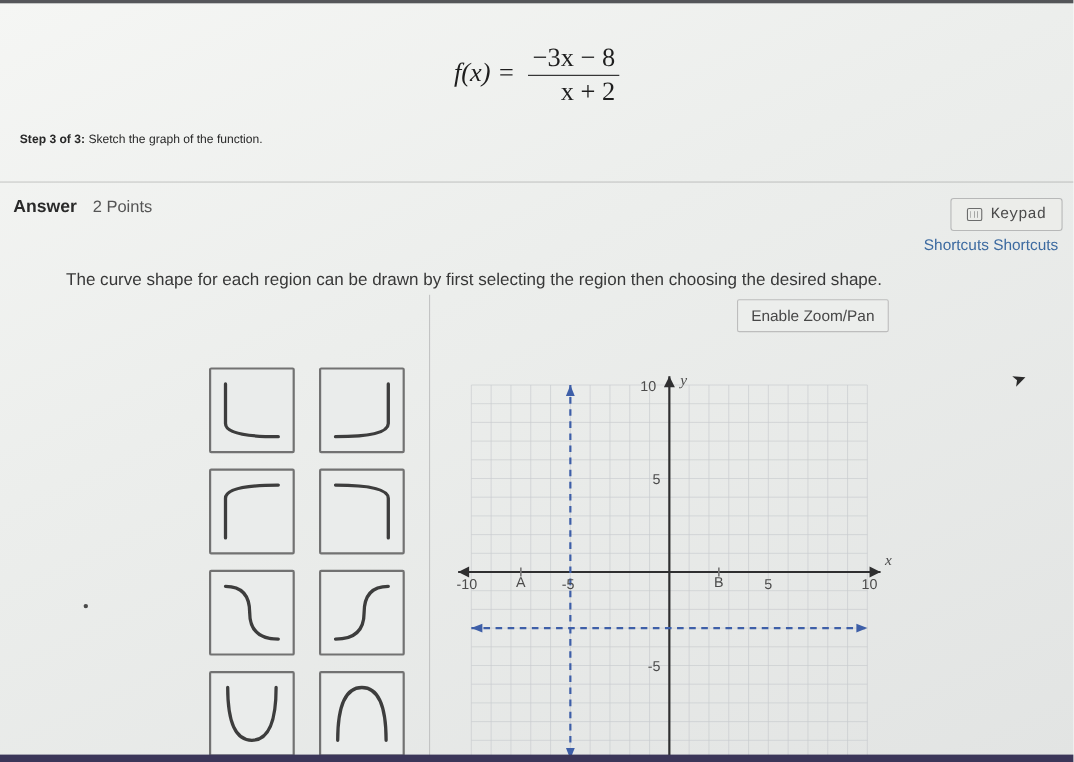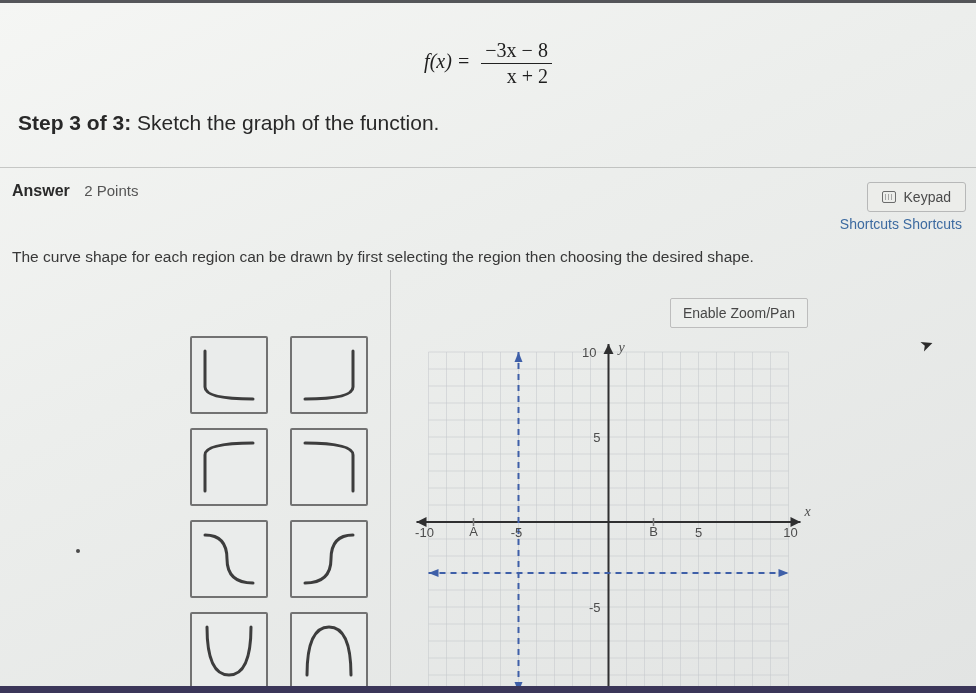--- a/index.html
+++ b/index.html
@@ -15,36 +15,36 @@
     .top-edge {
       position: absolute;
       top: 0; left: 0; right: 0; height: 3px;
       background: #2d2e33;
       opacity: .8;
     }
     .formula {
       text-align: center;
       padding-top: 38px;
       font-family: "Cambria Math", "Times New Roman", serif;
-      font-size: 20px;
+      font-size: 24px;
       color: #1e1e1e;
       user-select: text;
     }
     .formula .lhs { font-style: italic; }
     .frac {
       display: inline-block;
       vertical-align: middle;
       text-align: right;
       margin-left: 6px;
     }
     .frac .num { display: block; padding: 0 4px; border-bottom: 1.5px solid #222; line-height: 1.25; }
     .frac .den { display: block; padding: 0 4px; line-height: 1.25; }
     .step-line {
       padding: 22px 18px 10px 18px;
-      font-size: 21px;
+      font-size: 11px;
       color: #282828;
     }
     .step-line b { font-weight: 700; }
     .divider {
       margin-top: 22px;
       height: 1px;
       background: rgba(0,0,0,.18);
       width: 100%;
     }
     .answer-bar {
@@ -62,20 +62,21 @@
       align-items: center;
       gap: 8px;
       padding: 6px 14px;
       border: 1px solid #b7b8b8;
       border-radius: 3px;
       background: #ecedea;
       color: #4b4b4b;
       font-size: 14px;
       cursor: pointer;
       margin-bottom: 4px;
+      font-family: Liberation Mono, monospace;
     }
     .keypad-btn .kpicon {
       width: 14px; height: 12px;
       border: 1px solid #6b6c6c;
       border-radius: 2px;
       display: inline-block;
       position: relative;
     }
     .keypad-btn .kpicon::before {
       content: ""; position: absolute; inset: 2px;
@@ -87,20 +88,21 @@
       color: #3c6aa0;
       cursor: pointer;
       text-align: right;
       white-space: nowrap;
       padding-right: 4px;
     }
     .instruction {
       padding: 10px 16px 4px 12px;
       font-size: 15.5px;
       color: #383838;
+      margin-left: 48px;
     }
     .workspace {
       display: flex;
       align-items: flex-start;
       gap: 8px;
       padding-left: 190px;
     }
     .palette {
       display: grid;
       grid-template-columns: 78px 78px;
@@ -121,21 +123,21 @@
     }
     .shape-tile svg { display:block; }
     .graph-outer {
       position: relative;
       margin-left: 14px;
       width: 436px;
       border-left: 1.5px solid #c3c4c4;
     }
     .zoom-btn {
       position: absolute;
-      top: 28px; right: 18px;
+      top: 4px; right: 18px;
       padding: 6px 12px;
       border: 1px solid #bdbdbd;
       border-radius: 2px;
       background: #eceeec;
       font-size: 14px;
       color: #474747;
       cursor: pointer;
     }
     .plot-wrap {
       margin-top: 52px;

